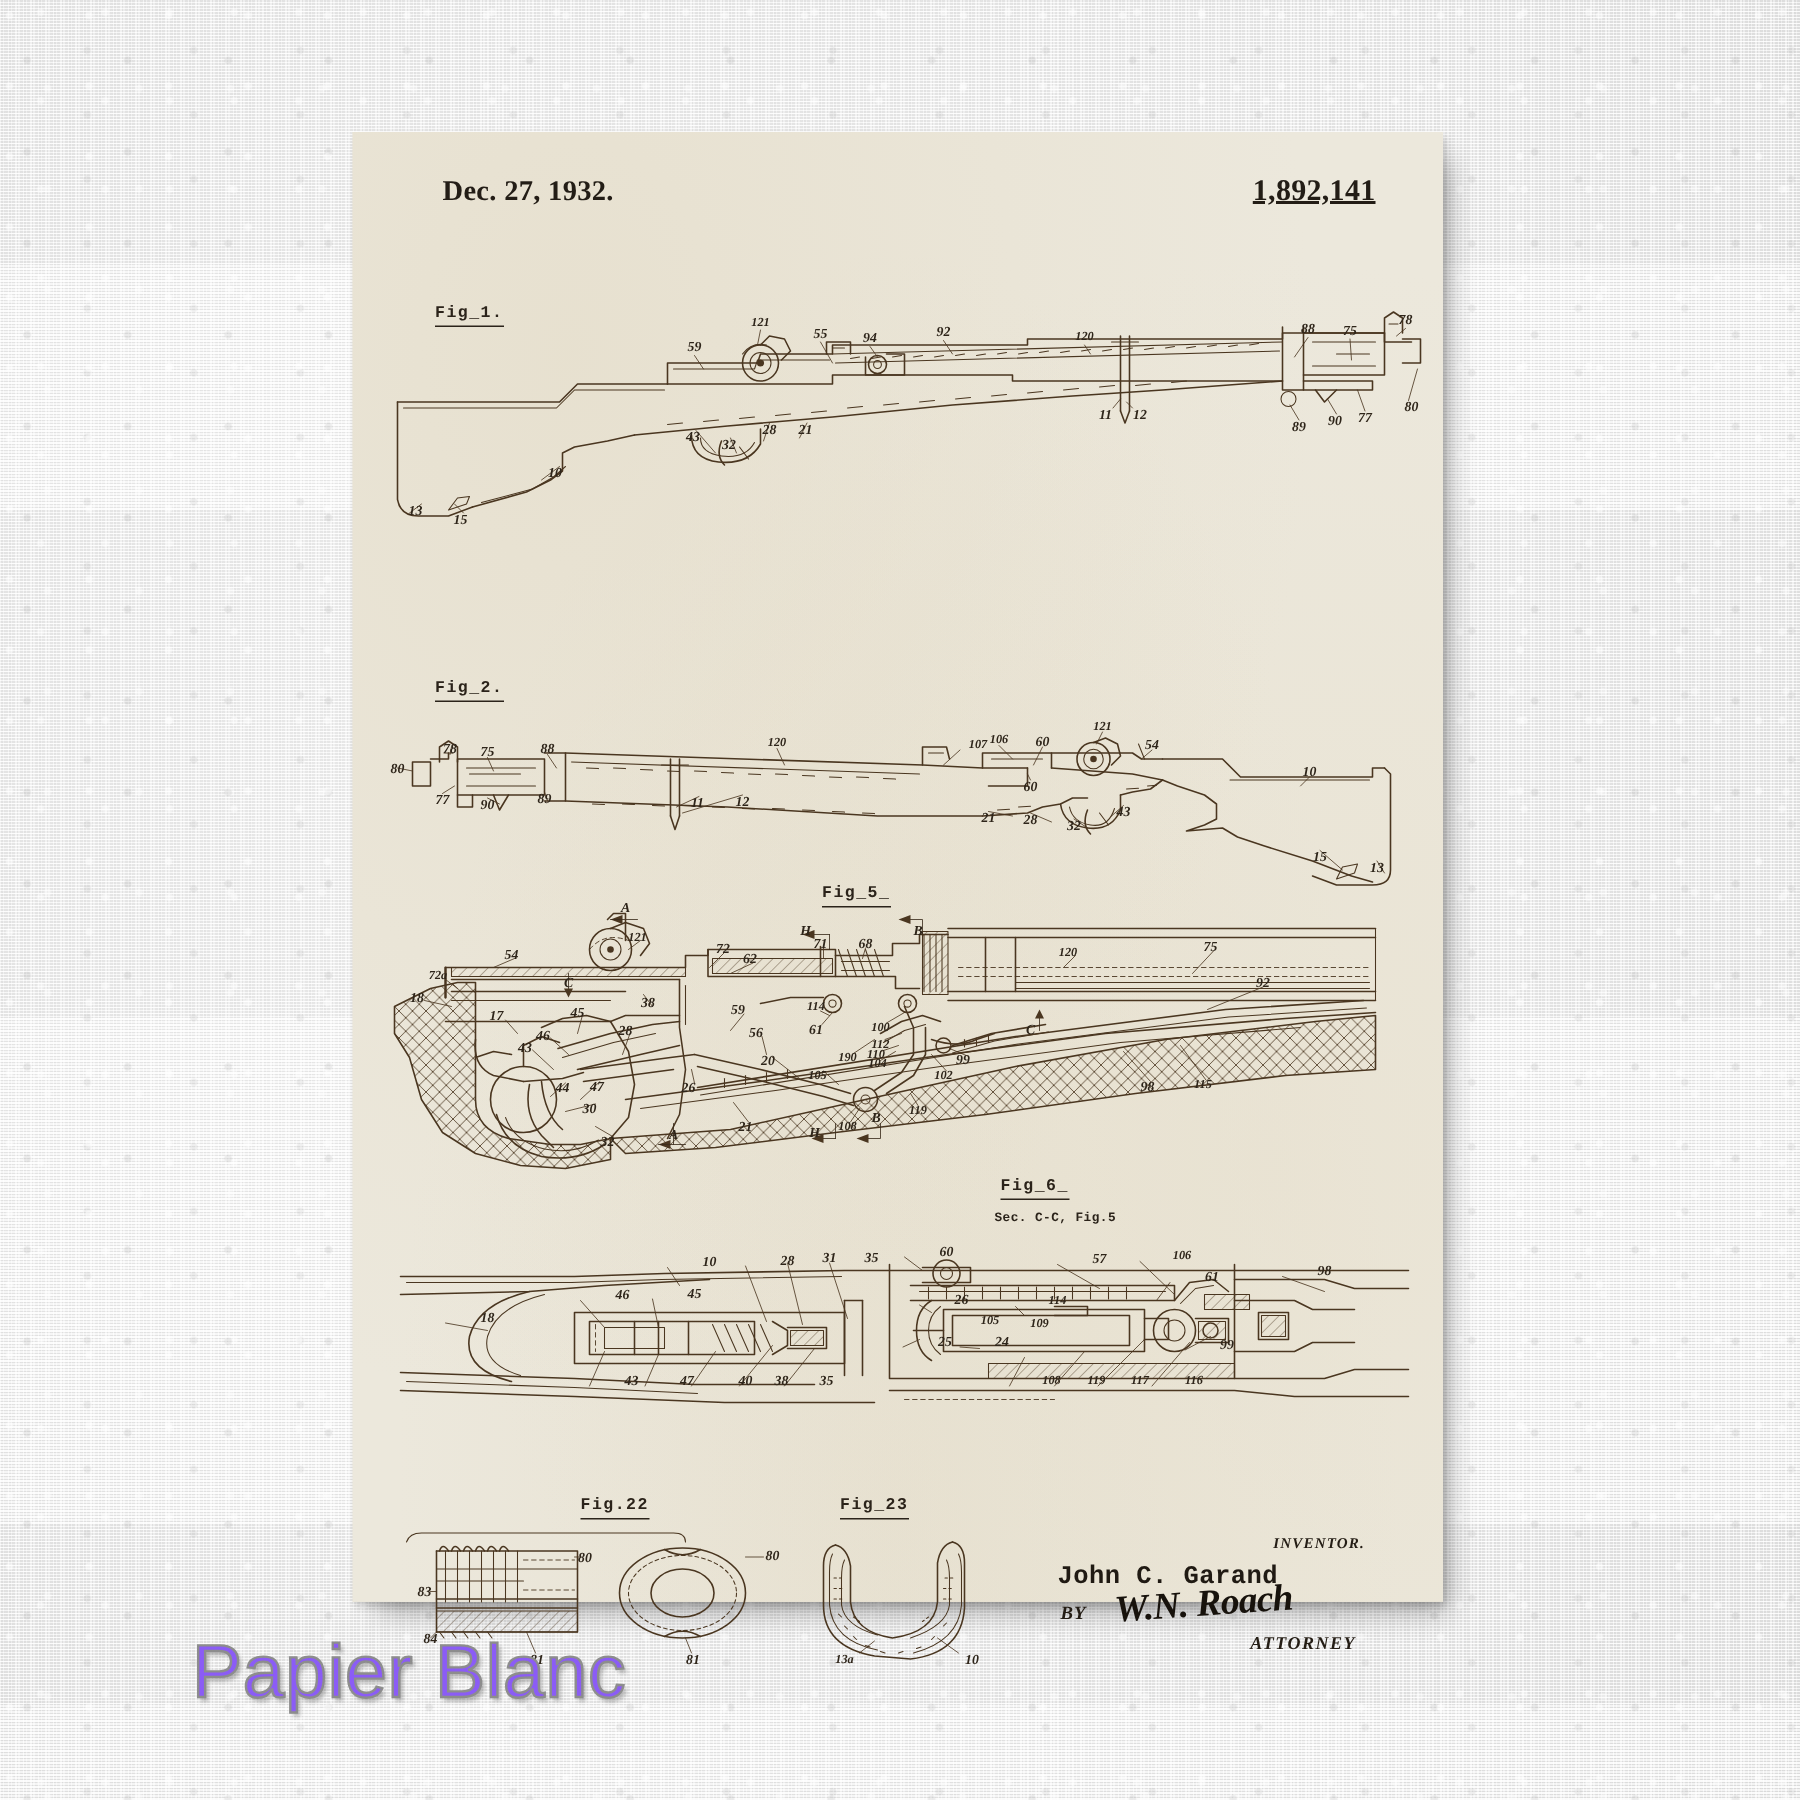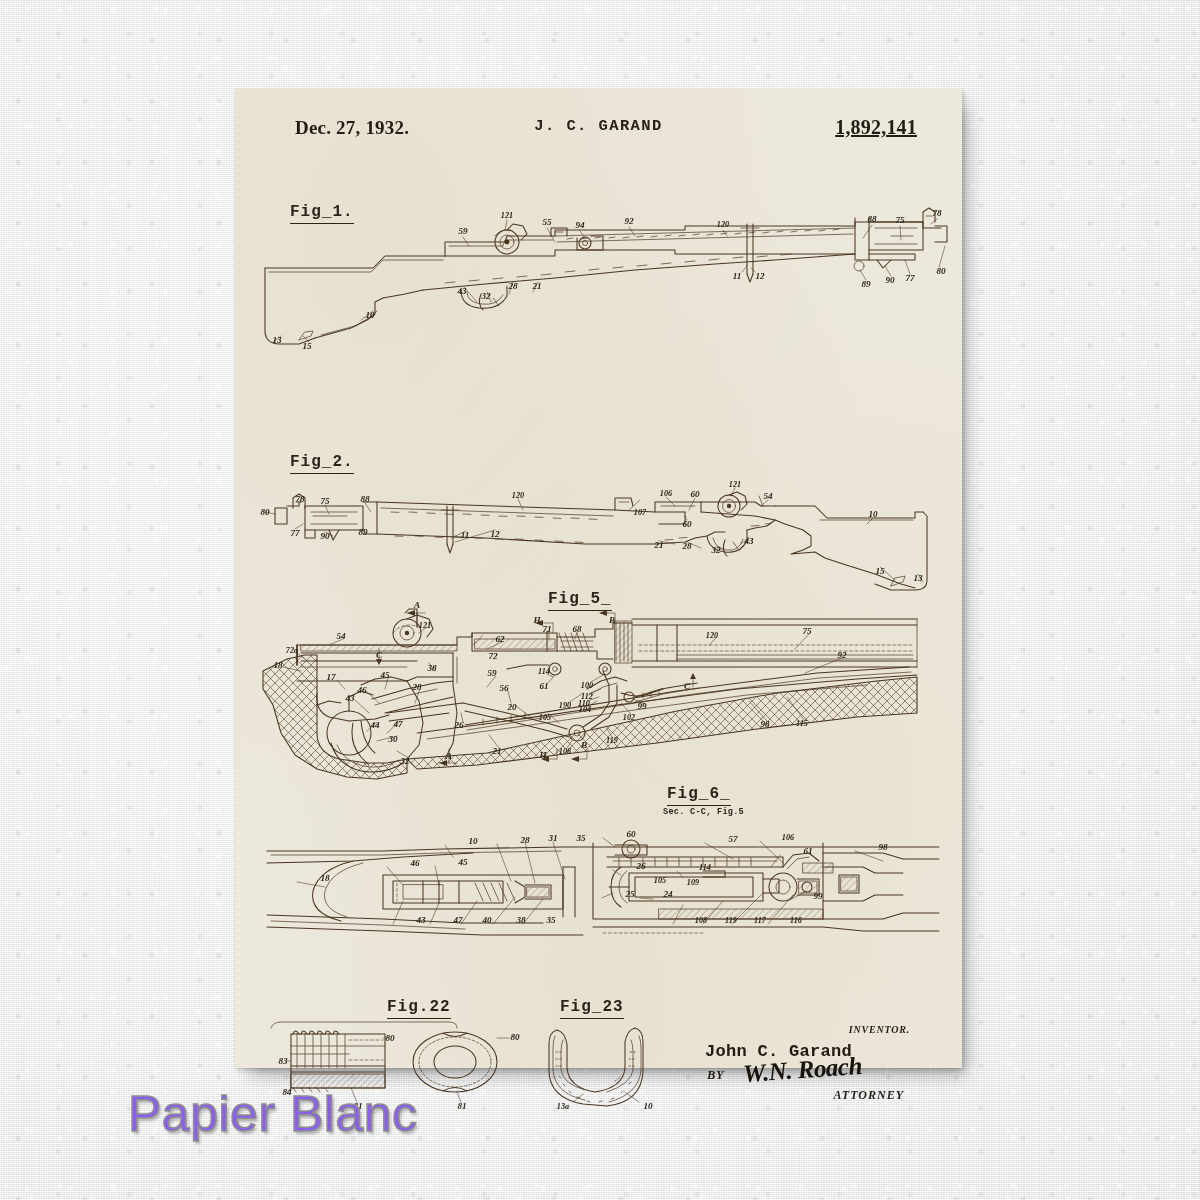--- a/index.html
+++ b/index.html
@@ -74,21 +74,21 @@
   .hdr-filed{
     margin-top:10px;
     font-family:"Liberation Serif", serif;font-weight:bold;
     font-size:12.5px;color:#2a231b;letter-spacing:.4px;
   }
 
   
   .figcap{
     position:absolute;
     font-family:"Liberation Mono", monospace;font-weight:bold;
-    font-size:16px;color:#2b231a;letter-spacing:1px;
+    font-size:11px;color:#2b231a;letter-spacing:1px;
     border-bottom:1.6px solid #2b231a;padding-bottom:2px;text-align:center;
   }
   .figsub{
     position:absolute;
     font-family:"Liberation Mono", monospace;font-weight:bold;
     font-size:8.5px;color:#2b231a;letter-spacing:.3px;
   }
 
   
   .ref{
@@ -158,21 +158,20 @@
 <body>
 
 <div id="wall"></div>
 
 <div id="print">
   <div class="sheet">
 
     <div class="hdr-date">Dec. 27, 1932.</div>
     <div class="hdr-num">1,892,141</div>
     <div class="hdr-center">
-      <div class="hdr-inv">J. C. GARAND</div>
     </div>
 
     <div class="figcap" style="left:55px;top:115px;">Fig_1.</div>
 
     <div style="position:absolute;left:20px;top:110px;width:700px;height:160px;">
       <svg class="fig" width="700" height="160" viewBox="0 0 700 160">
 
         <path class="med" d="M10 70 L10 135 Q12 146 24 146 L44 146 L60 140"></path>
         <path class="med" d="M10 70 L118 70 L130 58 L190 58"></path>
         <path class="thin" d="M14 74 L116 74 L128 62 L188 62"></path>
@@ -434,21 +433,21 @@
           <path d="M461 78 L470 84"></path>
           <path d="M494 69 L486 76"></path>
           <path d="M625 99 L640 112"></path>
           <path d="M663 106 L668 114"></path>
         </g>
       </svg>
     <span class="ref" style="left: 45px; top: 31px;">78</span>
         <span class="ref" style="left: 70px; top: 33px;">75</span>
         <span class="ref" style="left: 110px; top: 31px;">88</span>
         <span class="ref sm" style="left: 263px; top: 27px;">120</span>
-        <span class="ref sm" style="left: 385px; top: 28px; margin-top: 16px;">107</span>
+        <span class="ref sm" style="left: 397px; top: 28px;">107</span>
         <span class="ref sm" style="left: 411px; top: 25px;">106</span>
         <span class="ref" style="left: 440px; top: 26px;">60</span>
         <span class="ref sm" style="left: 480px; top: 16px;">121</span>
         <span class="ref" style="left: 513px; top: 28px;">54</span>
         <span class="ref" style="left: 10px; top: 44px;">80</span>
         <span class="ref" style="left: 618px; top: 46px;">10</span>
         <span class="ref" style="left: 432px; top: 56px;">60</span>
         <span class="ref" style="left: 40px; top: 65px;">77</span>
         <span class="ref" style="left: 70px; top: 68px;">90</span>
         <span class="ref" style="left: 108px; top: 64px;">89</span>
@@ -654,21 +653,21 @@
           <path d="M140 143 L120 148"></path>
           <path d="M510 128 L492 108"></path>
           <path d="M547 127 L530 104"></path>
           <path d="M355 144 L350 136"></path>
           <path d="M242 155 L232 142"></path>
           <path d="M310 155 L316 146"></path>
           <path d="M152 165 L140 158"></path>
         </g>
       </svg>
     <span class="ref sm" style="left: 168px; top: 32px;">121</span>
-        <span class="ref" style="left: 236px; top: 39px; margin-top: 24px;">72</span>
+        <span class="ref" style="left: 225px; top: 39px;">72</span>
         <span class="ref" style="left: 290px; top: 36px;">71</span>
         <span class="ref" style="left: 320px; top: 36px;">68</span>
         <span class="ref" style="left: 243px; top: 46px;">62</span>
         <span class="ref" style="left: 84px; top: 43px;">54</span>
         <span class="ref sm" style="left: 455px; top: 42px;">120</span>
         <span class="ref" style="left: 550px; top: 38px;">75</span>
         <span class="ref sm" style="left: 35px; top: 57px;">72a</span>
         <span class="ref" style="left: 122px; top: 62px;">C</span>
         <span class="ref" style="left: 21px; top: 72px;">18</span>
         <span class="ref" style="left: 585px; top: 62px;">92</span>
@@ -847,21 +846,21 @@
         <span class="ref" style="left: 378px; top: 43px;">26</span>
         <span class="ref sm" style="left: 442px; top: 44px;">114</span>
         <span class="ref" style="left: 62px; top: 55px;">18</span>
         <span class="ref sm" style="left: 397px; top: 57px;">105</span>
         <span class="ref sm" style="left: 430px; top: 59px;">109</span>
         <span class="ref" style="left: 367px; top: 71px;">25</span>
         <span class="ref" style="left: 405px; top: 71px;">24</span>
         <span class="ref" style="left: 555px; top: 73px;">99</span>
         <span class="ref" style="left: 158px; top: 97px;">43</span>
         <span class="ref" style="left: 195px; top: 97px;">47</span>
-        <span class="ref" style="left: 224px; top: 97px;">40</span>
+        <span class="ref" style="left: 234px; top: 97px;">40</span>
         <span class="ref" style="left: 258px; top: 97px;">38</span>
         <span class="ref" style="left: 288px; top: 97px;">35</span>
         <span class="ref sm" style="left: 438px; top: 97px;">108</span>
         <span class="ref sm" style="left: 468px; top: 97px;">119</span>
         <span class="ref sm" style="left: 497px; top: 97px;">117</span>
         <span class="ref sm" style="left: 533px; top: 97px;">116</span>
       </div>
 
     <div class="figcap" style="left:152px;top:910px;">Fig.22</div>
 

